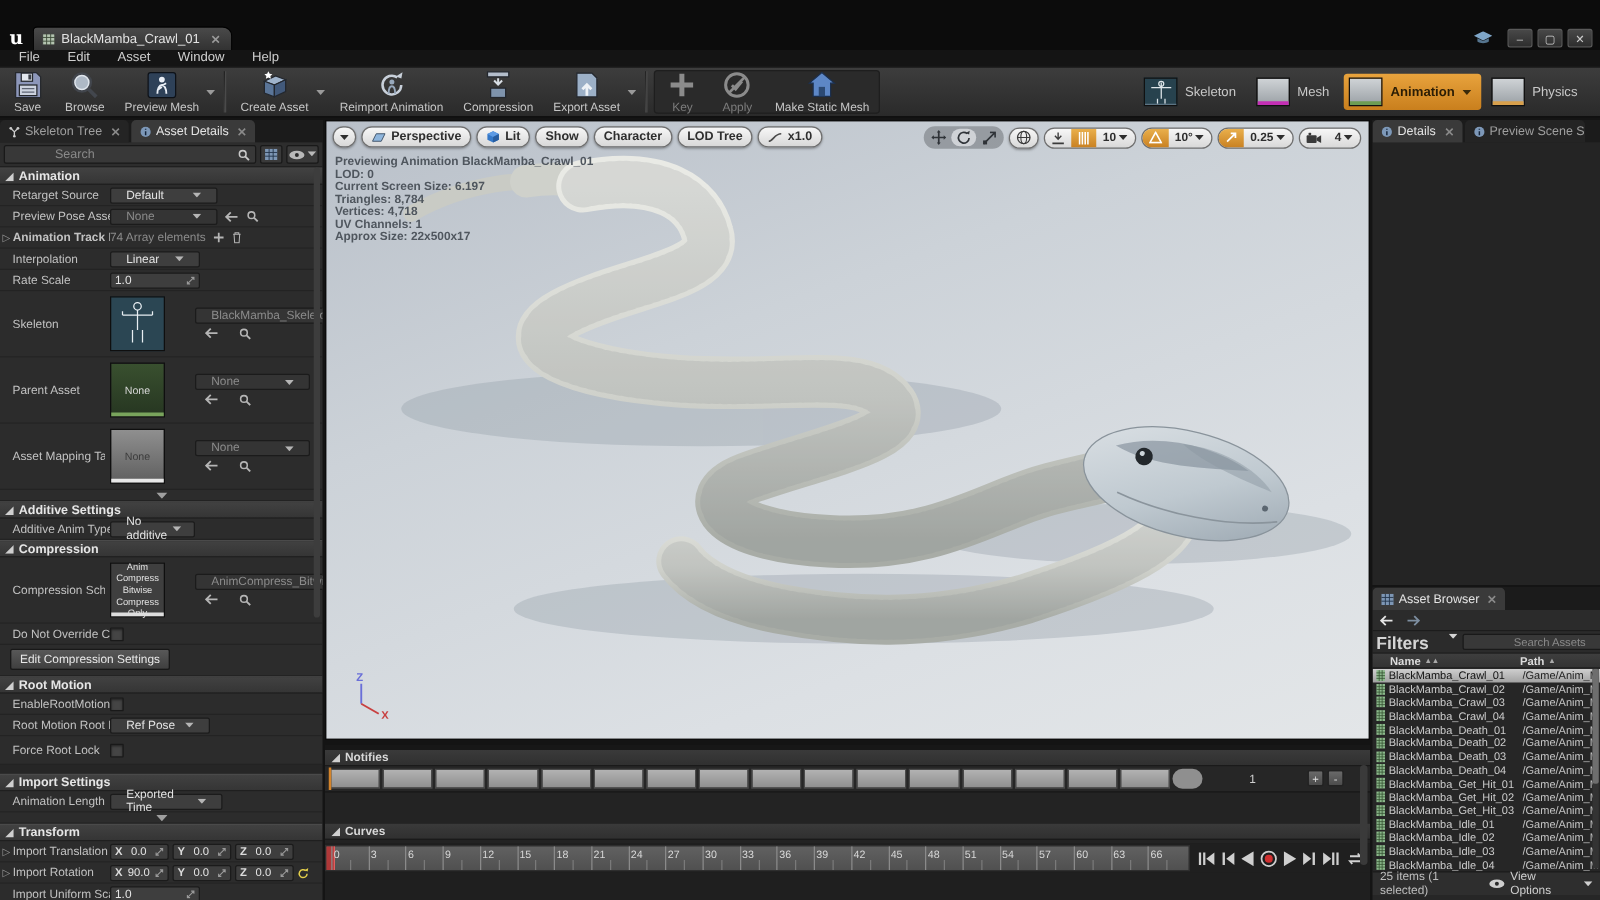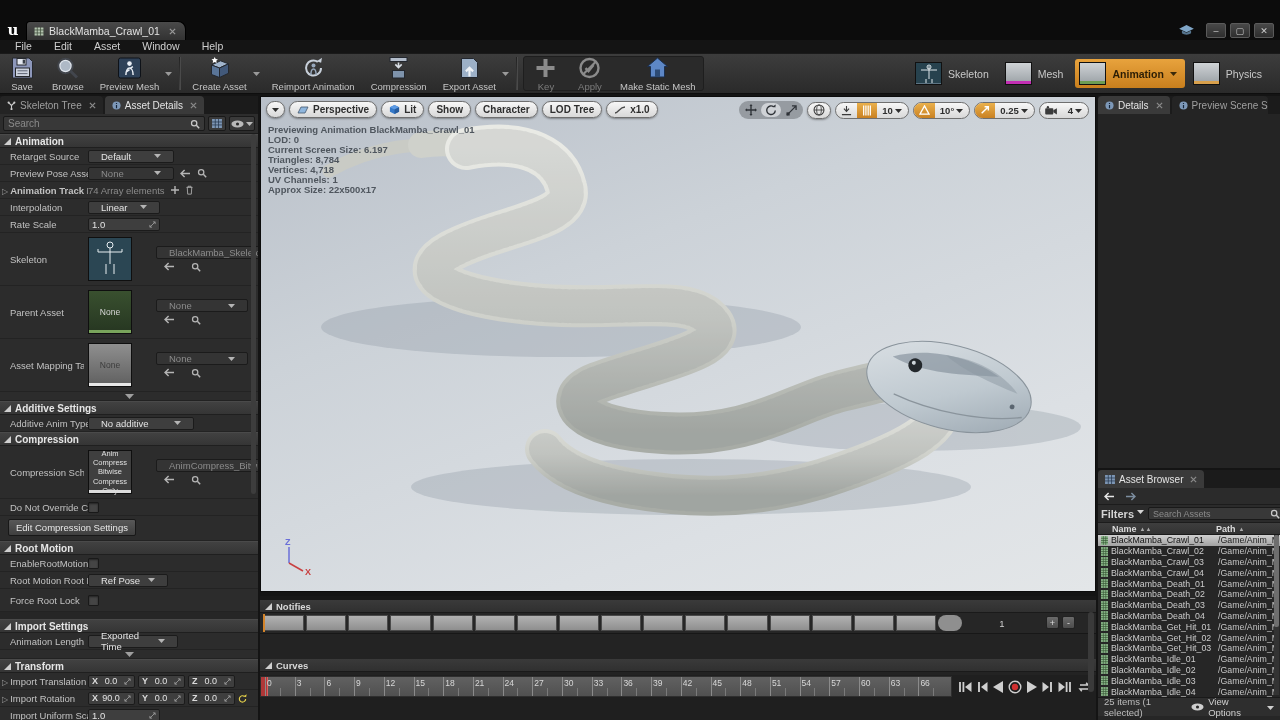--- a/index.html
+++ b/index.html
@@ -43,21 +43,21 @@
   .modethumb .ub { position:absolute; left:0; right:0; bottom:0; height:3px; }
   .mode .ic { display:flex; }
   
   .leftpanel { position:absolute; left:0; top:96px; width:258px; height:624px; background:#262626; overflow:hidden; }
   .ptabs { display:flex; height:18px; background:#1b1b1b; }
   .ptab { display:flex; align-items:center; gap:4px; padding:0 7px; font-size:10px; color:#9f9f9f; background:#242424; border-radius:4px 4px 0 0; margin-right:2px; }
   .ptab.active { background:#3a3a3a; color:#e4e4e4; }
   .ptab .closex { display:flex; color:#8a8a8a; margin-left:3px; }
   .searchrow { display:flex; align-items:center; height:20px; background:#2d2d2d; padding:2px 3px; gap:3px; border-bottom:1px solid #1c1c1c; }
   .searchbox { flex:1; display:flex; align-items:center; background:#383838; border:1px solid #191919; border-radius:2px; height:15px; padding:0 4px; }
-  .searchbox input { flex:1; background:transparent; border:none; outline:none; color:#ddd; font-size:10px; font-family:inherit; }
+  .searchbox input { flex:1; background:transparent; border:none; outline:none; color:#ddd; font-size:10px; font-family:inherit;margin-left:36px; }
   .searchbox input::placeholder { color:#8a8a8a; }
   .sq-btn { width:18px; height:15px; background:#3a3a3a; border:1px solid #191919; border-radius:2px; display:flex; align-items:center; justify-content:center; color:#b9b9b9; }
   .sec-h { height:14px; background:linear-gradient(#414141,#353535); border-top:1px solid #4a4a4a; border-bottom:1px solid #1f1f1f;
     display:flex; align-items:center; gap:4px; padding-left:4px; font-size:10px; font-weight:bold; color:#e6e6e6; }
   .sec-h .ic { color:#cfcfcf; display:flex; }
   .prow { display:flex; align-items:center; background:#2c2c2c; border-bottom:1px solid #232323; min-height:17px; padding-right:4px; }
   .plabel { width:88px; min-width:88px; padding-left:10px; font-size:9.5px; color:#c2c2c2; white-space:nowrap; overflow:hidden; }
   .plabel.exp { padding-left:2px; }
   .exp-tri { color:#9a9a9a; font-size:8px; padding-right:2px; }
   .dd { display:flex; align-items:center; justify-content:space-between; gap:4px; background:#3e3e3e; border:1px solid #1b1b1b; border-radius:2px;
@@ -108,21 +108,21 @@
   .axisgizmo { position:absolute; left:14px; bottom:16px; }
   .axisgizmo text { font-size:9px; font-weight:bold; }
   
   .rightpanel { position:absolute; left:1098px; top:96px; width:182px; height:372px; background:#222; overflow:hidden; }
   .rightpanel .body { height:100%; background:#242424; }
   
   .assetbrowser { position:absolute; left:1098px; top:470px; width:182px; height:250px; background:#262626; overflow:hidden; }
   .navrow { display:flex; align-items:center; gap:10px; height:17px; padding-left:6px; background:#2b2b2b; border-bottom:1px solid #1c1c1c; }
   .navrow .ic { display:flex; }
   .filtrow { display:flex; align-items:center; gap:4px; height:18px; padding:0 3px; background:#2b2b2b; border-bottom:1px solid #1c1c1c; }
-  .filters-lbl { display:flex; align-items:flex-start; gap:3px; font-size:11px; color:#d5d5d5; font-weight:bold; }
+  .filters-lbl { display:flex; align-items:flex-start; gap:16px; font-size:14px; color:#d5d5d5; font-weight:bold; }
   .ab-head { display:flex; align-items:center; height:12px; background:linear-gradient(#3e3e3e,#333); border-bottom:1px solid #1a1a1a; font-size:9px; font-weight:bold; color:#dcdcdc; }
   .ab-head .hname { flex:1; padding-left:14px; display:flex; gap:3px; align-items:center; }
   .ab-head .hpath { width:64px; display:flex; gap:3px; align-items:center; }
   .sortcaret { font-size:6px; color:#aaa; }
   .ab-list { height:162px; overflow:hidden; position:relative; }
   .arow { display:flex; align-items:center; height:10.8px; padding-left:3px; font-size:8.8px; color:#cccccc; white-space:nowrap; }
   .arow .aname { flex:1; padding-left:3px; overflow:hidden; }
   .arow .apath { width:62px; overflow:hidden; color:#c5c5c5; }
   .arow.sel { background:linear-gradient(#cfcfcf,#a2a2a2); color:#111; }
   .arow.sel .apath { color:#222; }
@@ -582,21 +582,21 @@
     <div class="sec-h">
       <span class="ic">
           <svg width="7" height="7" viewBox="0 0 8 8">
             <path d="M8 0v8H0z" fill="currentColor"></path>
           </svg>
         </span>
       <span>Additive Settings</span>
     </div>
     <div class="prow">
       <span class="plabel">Additive Anim Type</span>
-      <span class="dd" style="width:106px;">
+      <span class="dd" style="width:68px;">
         <span>No additive</span>
         <span class="ic caret">
             <svg width="7" height="4" viewBox="0 0 7 4">
               <path d="M0 0h7L3.5 4z" fill="currentColor"></path>
             </svg>
           </span>
       </span>
     </div>
 
     <div class="sec-h">

